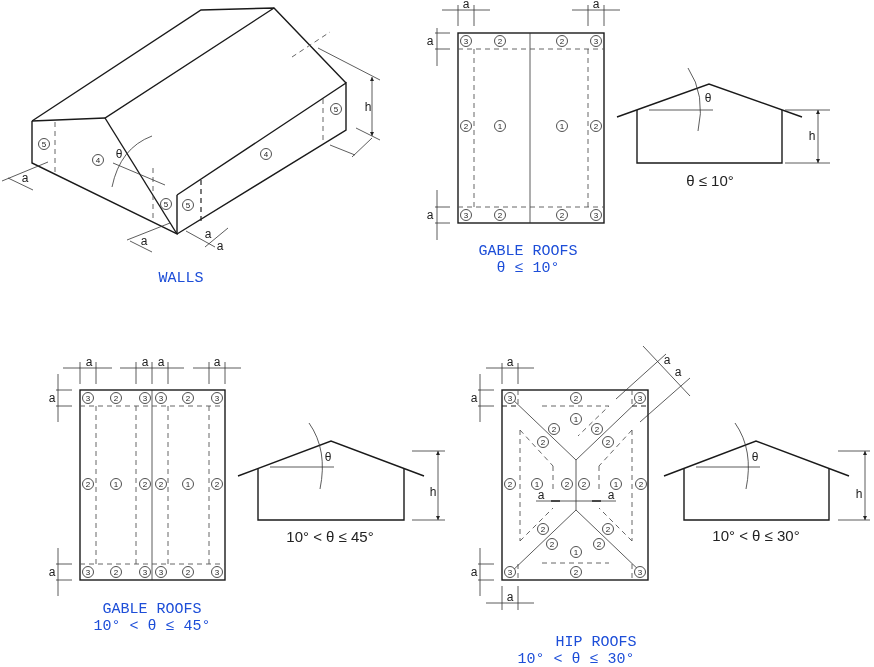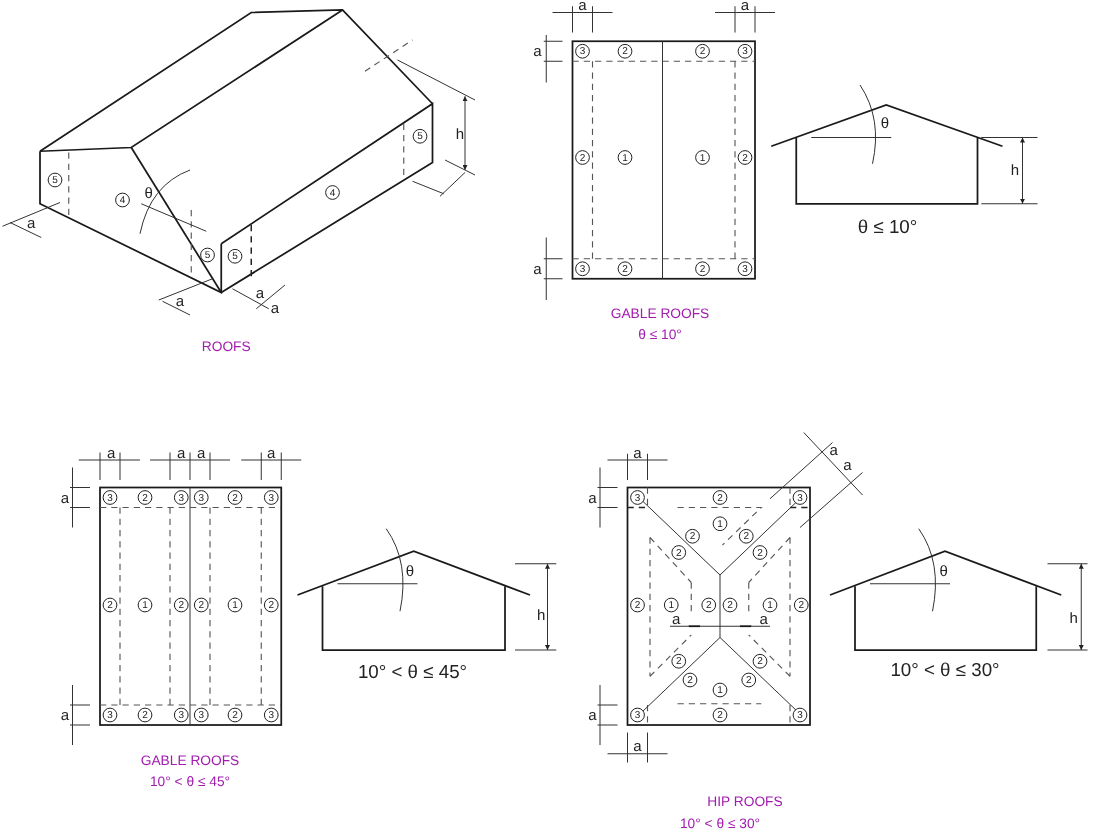--- a/index.html
+++ b/index.html
@@ -6,21 +6,21 @@
   body { width:874px; height:667px; position:relative; overflow:hidden; font-family:"Liberation Sans", sans-serif; }
   svg { position:absolute; left:0; top:0; }
   .ln { stroke:#1a1a1a; stroke-width:1.4; fill:none; }
   .thin { stroke:#333; stroke-width:0.8; fill:none; }
   .dash { stroke:#555; stroke-width:0.9; fill:none; stroke-dasharray:5 4; }
   .dashk { stroke:#222; stroke-width:1.2; fill:none; stroke-dasharray:5 4; }
   .circ { stroke:#222; stroke-width:0.8; fill:#fff; }
   .ctext { font-family:"Liberation Sans", sans-serif; font-size:8px; fill:#222; text-anchor:middle; dominant-baseline:central; }
   .lbl { font-family:"Liberation Sans", sans-serif; font-size:15px; fill:#222; text-anchor:middle; }
   .dim { font-family:"Liberation Sans", sans-serif; font-size:12px; fill:#222; text-anchor:middle; }
-  .cap { position:absolute; font-family:Liberation Sans, sans-serif; font-size:11px; color:#a21caf; text-align:center; line-height:17px; white-space:nowrap; transform:translateX(-50%); }
+  .cap { position:absolute; font-family:Liberation Mono, monospace; font-size:15px; color:#1d4ed8; text-align:center; line-height:17px; white-space:nowrap; transform:translateX(-50%); }
 </style>
 </head>
 <body>
 
 <svg width="874" height="667" viewBox="0 0 874 667">
   <defs>
     <marker id="ar" viewBox="0 0 6 6" refX="6" refY="3" markerWidth="5" markerHeight="5" orient="auto-start-reverse">
       <path d="M0,0 L6,3 L0,6 z" fill="#222"></path>
     </marker>
   </defs>
@@ -444,19 +444,19 @@
     <path class="thin" d="M735,423 Q754,450 746,489"></path>
     <line class="thin" x1="838" y1="451" x2="870" y2="451"></line>
       <line class="thin" x1="838" y1="520" x2="870" y2="520"></line>
     <line class="thin" x1="865" y1="451" x2="865" y2="520" marker-start="url(#ar)" marker-end="url(#ar)"></line>
     <text class="dim" x="755" y="461" font-size="11">θ</text>
     <text class="dim" x="859" y="498">h</text>
     <text class="lbl" x="756" y="541">10° &lt; θ ≤ 30°</text>
   </g>
 </svg>
 
-<div class="cap" style="left:181px; top:270px;">ROOFS</div>
+<div class="cap" style="left:181px; top:270px;">WALLS</div>
 <div class="cap" style="left:528px; top:243px;">GABLE ROOFS</div>
 <div class="cap" style="left:528px; top:260px;">θ ≤ 10°</div>
 <div class="cap" style="left:152px; top:601px;">GABLE ROOFS</div>
 <div class="cap" style="left:152px; top:618px;">10° &lt; θ ≤ 45°</div>
 <div class="cap" style="left:596px; top:634px;">HIP ROOFS</div>
 <div class="cap" style="left:576px; top:651px;">10° &lt; θ ≤ 30°</div>
 
 </body></html>

